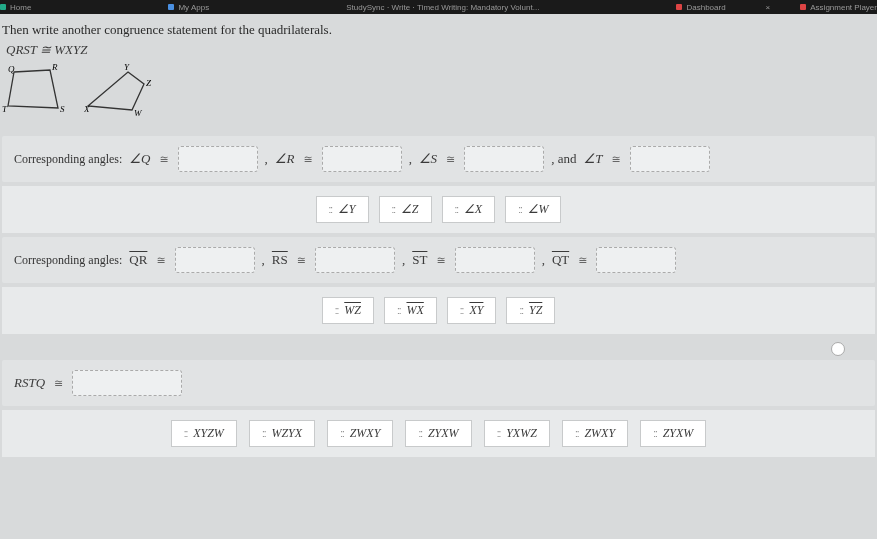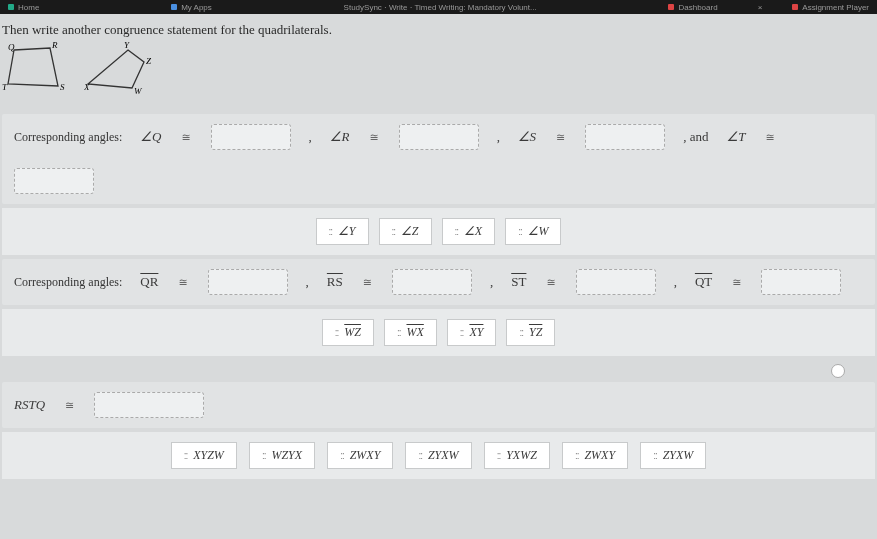--- a/index.html
+++ b/index.html
@@ -1,28 +1,28 @@
 <!DOCTYPE html>
 <html><head>
 <meta charset="utf-8">
 <style>
 * { box-sizing: border-box; margin: 0; padding: 0; }
 body { font-family: Georgia, 'Times New Roman', serif; background: #d8dadb; width: 877px; height: 539px; overflow: hidden; font-size: 13px; color: #3a3a3a; }
-.topbar { background: #1a1a1a; height: 14px; display: flex; align-items: center; color: #999; font-size: 8px; font-family: Arial, sans-serif; padding: 0 8px; gap: 10px; }
+.topbar { background: #1a1a1a; height: 14px; display: flex; align-items: center; color: #999; font-size: 8px; font-family: Arial, sans-serif; padding: 0 0; gap: 10px; }
 .topbar .tab { display: flex; align-items: center; gap: 4px; }
 .topbar .tab.green::before { content:""; width:6px; height:6px; background:#2a8; border-radius:1px; display:inline-block; }
 .topbar .tab.blue::before { content:""; width:6px; height:6px; background:#4a90e2; border-radius:1px; display:inline-block; }
 .topbar .tab.red::before { content:""; width:6px; height:6px; background:#d44; border-radius:1px; display:inline-block; }
 .topbar .spacer { flex: 1; }
 .page { padding: 8px 2px; }
 .instruction { font-size: 13px; margin-bottom: 4px; color:#2a2a2a; }
 .statement { font-style: italic; font-size: 13px; margin-bottom: 6px; margin-left: 4px; }
 .figures { display:flex; gap:10px; margin-bottom:18px; }
 svg { display:block; }
-.section { background: #e1e3e4; padding: 10px 12px; margin-bottom: 4px; border-radius:2px; display:flex; align-items:center; flex-wrap:wrap; gap:18px; }
+.section { background: #e1e3e4; padding: 10px 12px; margin-bottom: 4px; border-radius:2px; display:flex; align-items:center; flex-wrap:wrap; gap:7px; }
 .section .label { font-size: 12px; color:#333; }
 .ital { font-style: italic; }
 .overline { text-decoration: overline; }
 .drop { display:inline-block; border:1.5px dashed #aaa; background:#eef0f1; min-width:80px; height:26px; vertical-align:middle; border-radius:3px; }
 .drop.wide { min-width: 110px; }
 .cong { display:inline-block; font-size:11px; vertical-align:middle; margin: 0 2px; color:#666; transform: rotate(0deg);}
 .bar { background:#e8eaeb; padding: 10px 0; margin-bottom: 4px; display:flex; justify-content:center; gap:10px; }
 .chip { background:#fff; border:1px solid #c8cacb; padding: 5px 12px; font-size:12px; display:flex; align-items:center; gap:6px; cursor:grab; font-family: Georgia, serif; }
 .chip .dots { font-size:10px; color:#888; font-family: Arial,sans-serif; letter-spacing:-1px;}
 .chip .math { font-style: italic; }
@@ -54,20 +54,25 @@
   <div style="width:10px"></div>
   <div class="tab red">
       <span>Assignment Player</span>
     </div>
 </div>
 
 <div class="page">
 
   <div class="instruction">Then write another congruence statement for the quadrilaterals.</div>
 
+  <div class="statement">
+    <span class="ital">QRST</span>
+    <span>≅</span>
+    <span class="ital">WXYZ</span>
+  </div>
 
   <div class="figures">
     <svg width="72" height="54">
       <polygon points="12,8 48,6 56,44 6,42" fill="none" stroke="#333" stroke-width="1.3"></polygon>
       <text x="6" y="8" font-size="9" font-style="italic">Q</text>
       <text x="50" y="6" font-size="9" font-style="italic">R</text>
       <text x="58" y="48" font-size="9" font-style="italic">S</text>
       <text x="0" y="48" font-size="9" font-style="italic">T</text>
     </svg>
     <svg width="72" height="54">

